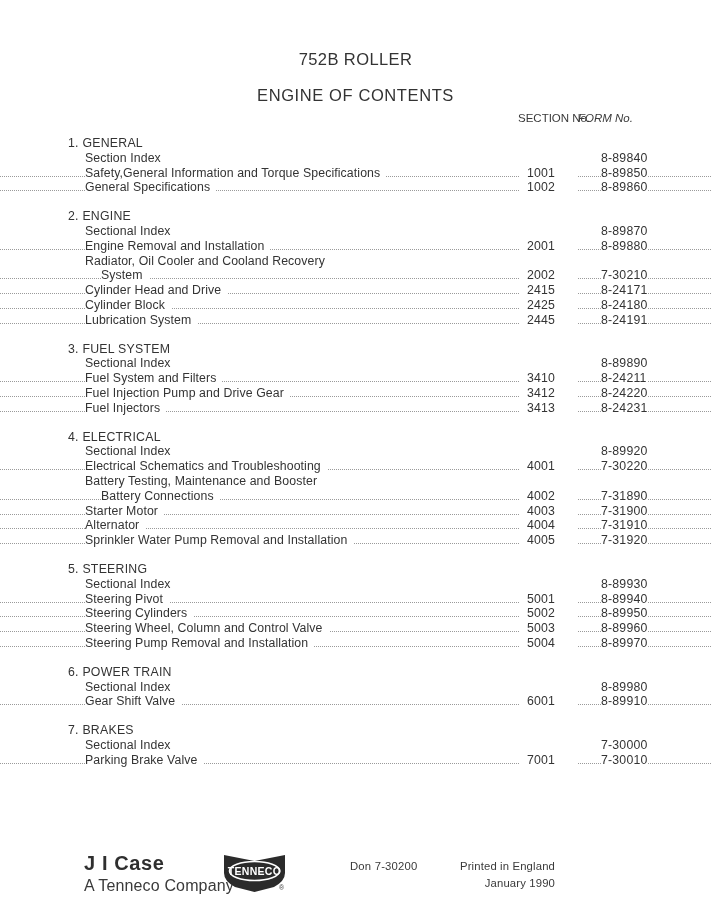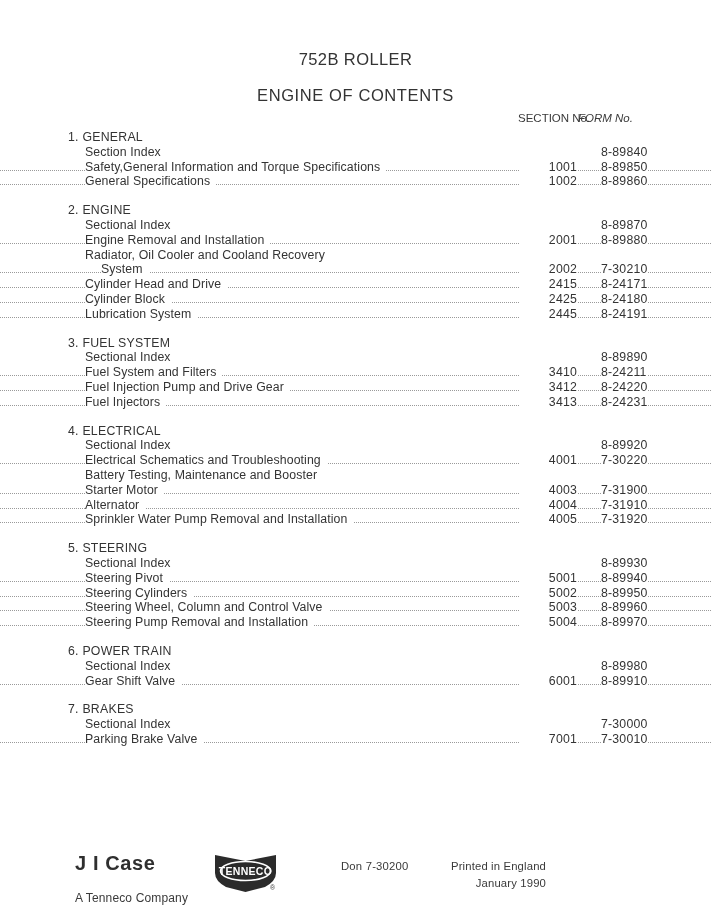--- a/index.html
+++ b/index.html
@@ -65,21 +65,21 @@
   .col-headings .h-form {
     position: absolute;
     left: 578px;
     white-space: nowrap;
     font-style: italic;
   }
 
   
   .toc {
     position: absolute;
-    top: 130px;
+    top: 136px;
     left: 0;
     width: 711px;
   }
   .section {
     margin-bottom: 14px;
   }
   .section:last-child { margin-bottom: 16px; }
 
   .section-heading {
     font-size: 12.3px;
@@ -122,59 +122,59 @@
     background: #ffffff;
     z-index: 1;
   }
   .entry-title { padding-right: 6px; }
 
   .entry-num {
     position: absolute;
     left: 520px;
     width: 50px;
     top: 0;
-    text-align: right;
+    text-align: left;
     padding-left: 7px;
     letter-spacing: 0.2px;
   }
   .entry-form {
     position: absolute;
     left: 601px;
     top: 0;
     text-align: left;
     letter-spacing: 0.2px;
   }
 
   
   .footer {
     position: absolute;
-    left: 7px;
+    left: 16px;
     top: 848px;
     width: 593px;
     height: 60px;
   }
   .brand {
     position: absolute;
     left: 68px;
     top: 4px;
   }
   .brand-name {
     font-size: 20px;
     font-weight: 700;
     letter-spacing: 0.6px;
     color: #2f2f2f;
     line-height: 22px;
   }
   .brand-tag {
-    font-size: 12px;
+    font-size: 16px;
     font-weight: 400;
     color: #3a3a3a;
     letter-spacing: 0.15px;
     line-height: 14px;
-    margin-top: 17px;
+    margin-top: 5px;
   }
 
   .tenneco {
     position: absolute;
     left: 205px;
     top: 3px;
     width: 68px;
     height: 42px;
   }
   .tenneco svg { display: block; }
@@ -306,20 +306,26 @@
           <span class="entry-form">8-89920</span>
         </div>
         <div class="entry">
           <span class="leader"></span>
           <span class="entry-title">Electrical Schematics and Troubleshooting</span>
           <span class="entry-num">4001</span>
           <span class="entry-form">7-30220</span>
         </div>
         <div class="entry">
           <span class="entry-title">Battery Testing, Maintenance and Booster</span>
+        </div>
+        <div class="entry sub">
+          <span class="leader"></span>
+          <span class="entry-title">Battery Connections</span>
+          <span class="entry-num">4002</span>
+          <span class="entry-form">7-31890</span>
         </div>
         <div class="entry">
           <span class="leader"></span>
           <span class="entry-title">Starter Motor</span>
           <span class="entry-num">4003</span>
           <span class="entry-form">7-31900</span>
         </div>
         <div class="entry">
           <span class="leader"></span>
           <span class="entry-title">Alternator</span>

